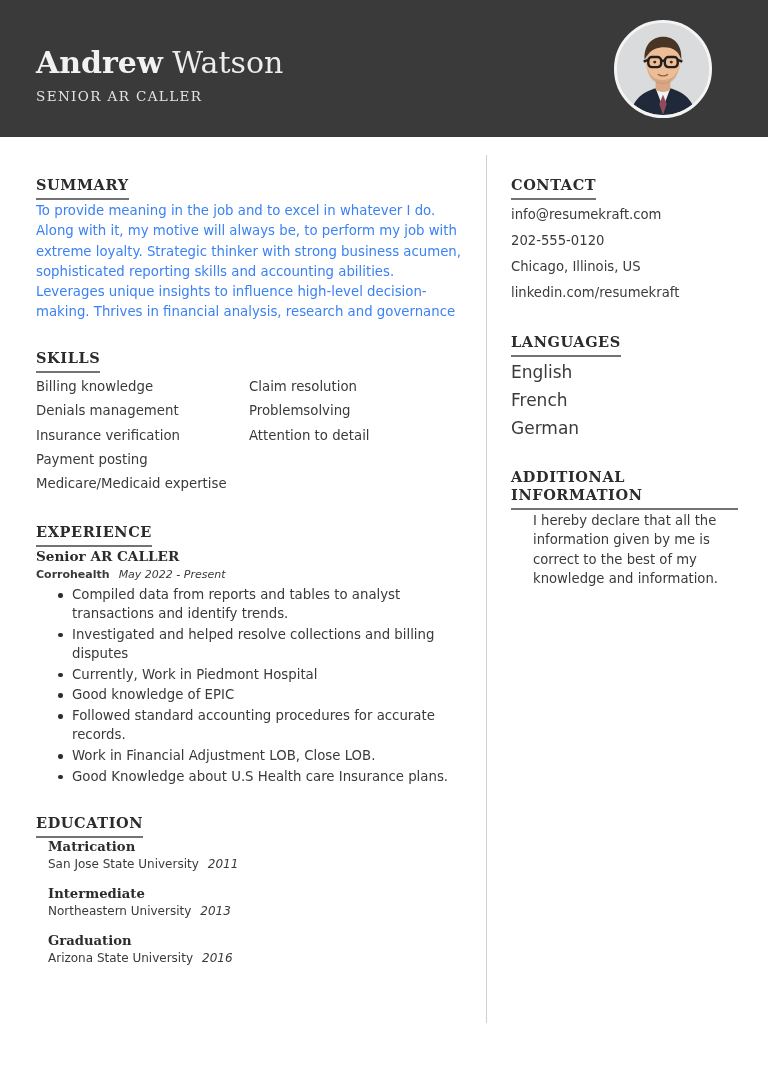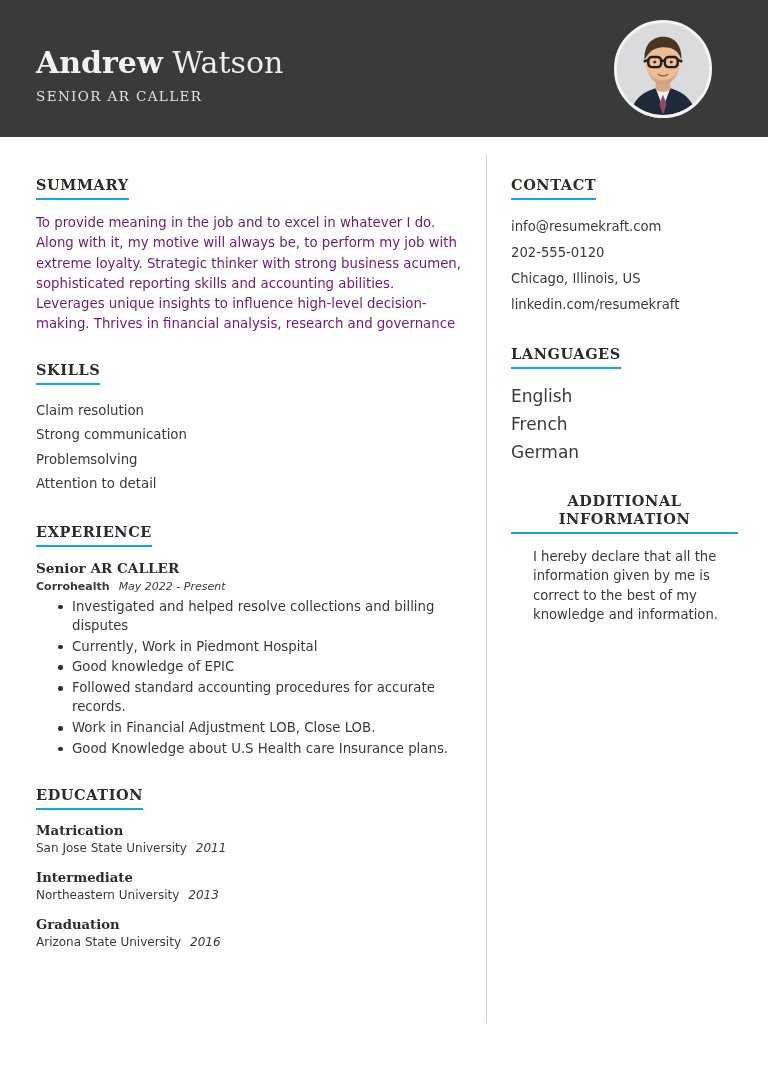--- a/index.html
+++ b/index.html
@@ -98,34 +98,33 @@
     margin-bottom: 26px;
   }
   .sec-head {
     display: inline-block;
     font-family: "DejaVu Serif", serif;
     font-weight: 700;
     font-size: 14.5px;
     letter-spacing: 0.6px;
     color: #2c2c2c;
     padding-bottom: 4px;
-    border-bottom: 2px solid #0ea5e9;
-    margin-bottom: 13px;
+    border-bottom: 2px solid #737373;
+    margin-bottom: 1px;
     line-height: 1.25;
-    text-align: center;
   }
   .sec-head.two-line {
     display: block;
   }
 
   
   .summary-text {
     font-size: 13.3px;
     line-height: 1.52;
-    color: #701a75;
+    color: #3b82f6;
   }
 
   
   .skills-grid {
     display: flex;
   }
   .skills-col {
     width: 50%;
   }
   .skill-item {
@@ -175,20 +174,21 @@
     top: 7px;
     width: 4.5px;
     height: 4.5px;
     border-radius: 50%;
     background: #2c2c2c;
   }
 
   
   .edu-item {
     margin-bottom: 15px;
+    margin-left: 12px;
   }
   .edu-degree {
     font-family: "DejaVu Serif", serif;
     font-weight: 700;
     font-size: 13.2px;
     color: #2c2c2c;
     margin-bottom: 3px;
   }
   .edu-line {
     font-size: 12px;
@@ -278,35 +278,42 @@
 
     <div class="section">
       <div class="sec-head">SUMMARY</div>
       <div class="summary-text">To provide meaning in the job and to excel in whatever I do. Along with it, my motive will always be, to perform my job with extreme loyalty. Strategic thinker with strong business acumen, sophisticated reporting skills and accounting abilities. Leverages unique insights to influence high-level decision-making. Thrives in financial analysis, research and governance</div>
     </div>
 
     <div class="section">
       <div class="sec-head">SKILLS</div>
       <div class="skills-grid">
         <div class="skills-col">
+          <div class="skill-item">Billing knowledge</div>
+          <div class="skill-item">Denials management</div>
+          <div class="skill-item">Insurance verification</div>
+          <div class="skill-item">Payment posting</div>
+          <div class="skill-item">Medicare/Medicaid expertise</div>
+        </div>
+        <div class="skills-col">
           <div class="skill-item">Claim resolution</div>
-          <div class="skill-item">Strong communication</div>
           <div class="skill-item">Problemsolving</div>
           <div class="skill-item">Attention to detail</div>
         </div>
       </div>
     </div>
 
     <div class="section">
       <div class="sec-head">EXPERIENCE</div>
       <div class="job-role">Senior AR CALLER</div>
       <div class="job-meta">
         <span class="job-company">Corrohealth</span><span class="job-dates">May 2022 - Present</span>
       </div>
       <ul class="bullets">
+        <li>Compiled data from reports and tables to analyst transactions and identify trends.</li>
         <li>Investigated and helped resolve collections and billing disputes</li>
         <li>Currently, Work in Piedmont Hospital</li>
         <li>Good knowledge of EPIC</li>
         <li>Followed standard accounting procedures for accurate records.</li>
         <li>Work in Financial Adjustment LOB, Close LOB.</li>
         <li>Good Knowledge about U.S Health care Insurance plans.</li>
       </ul>
     </div>
 
     <div class="section">

